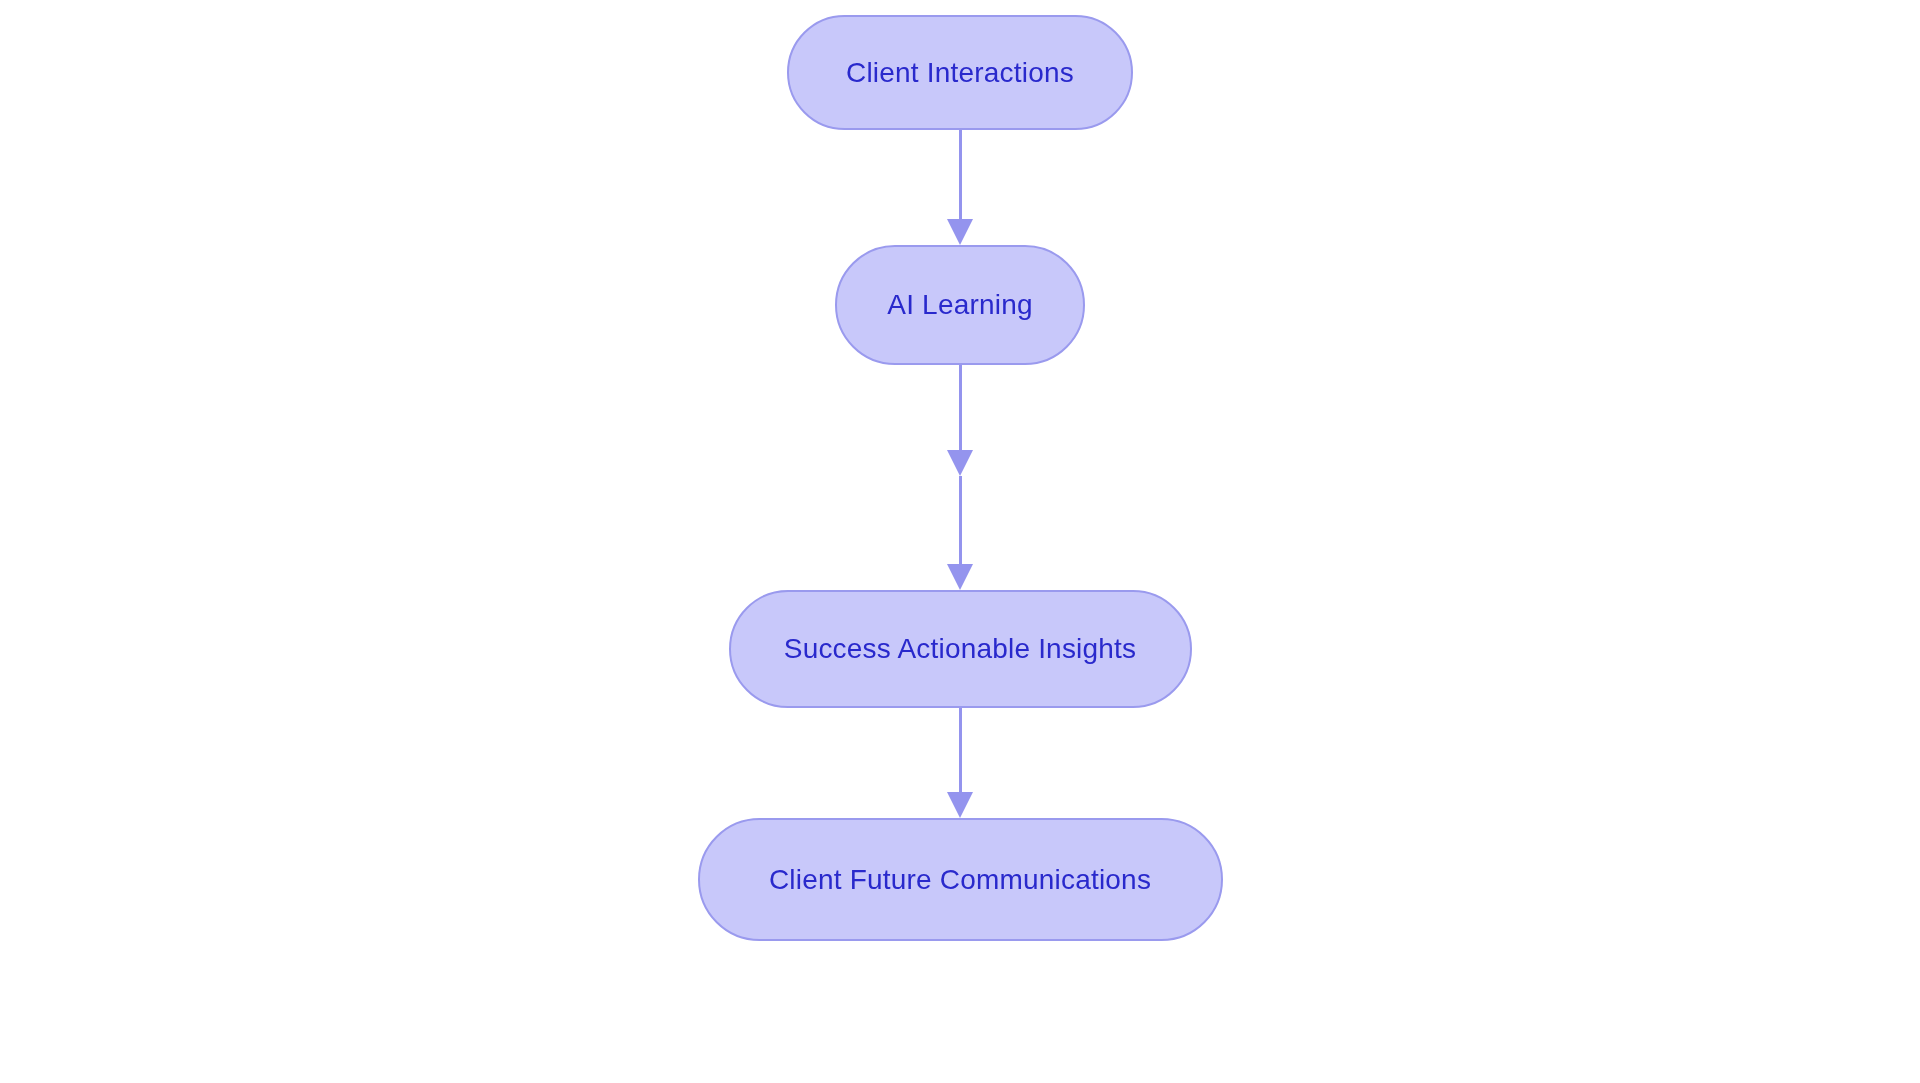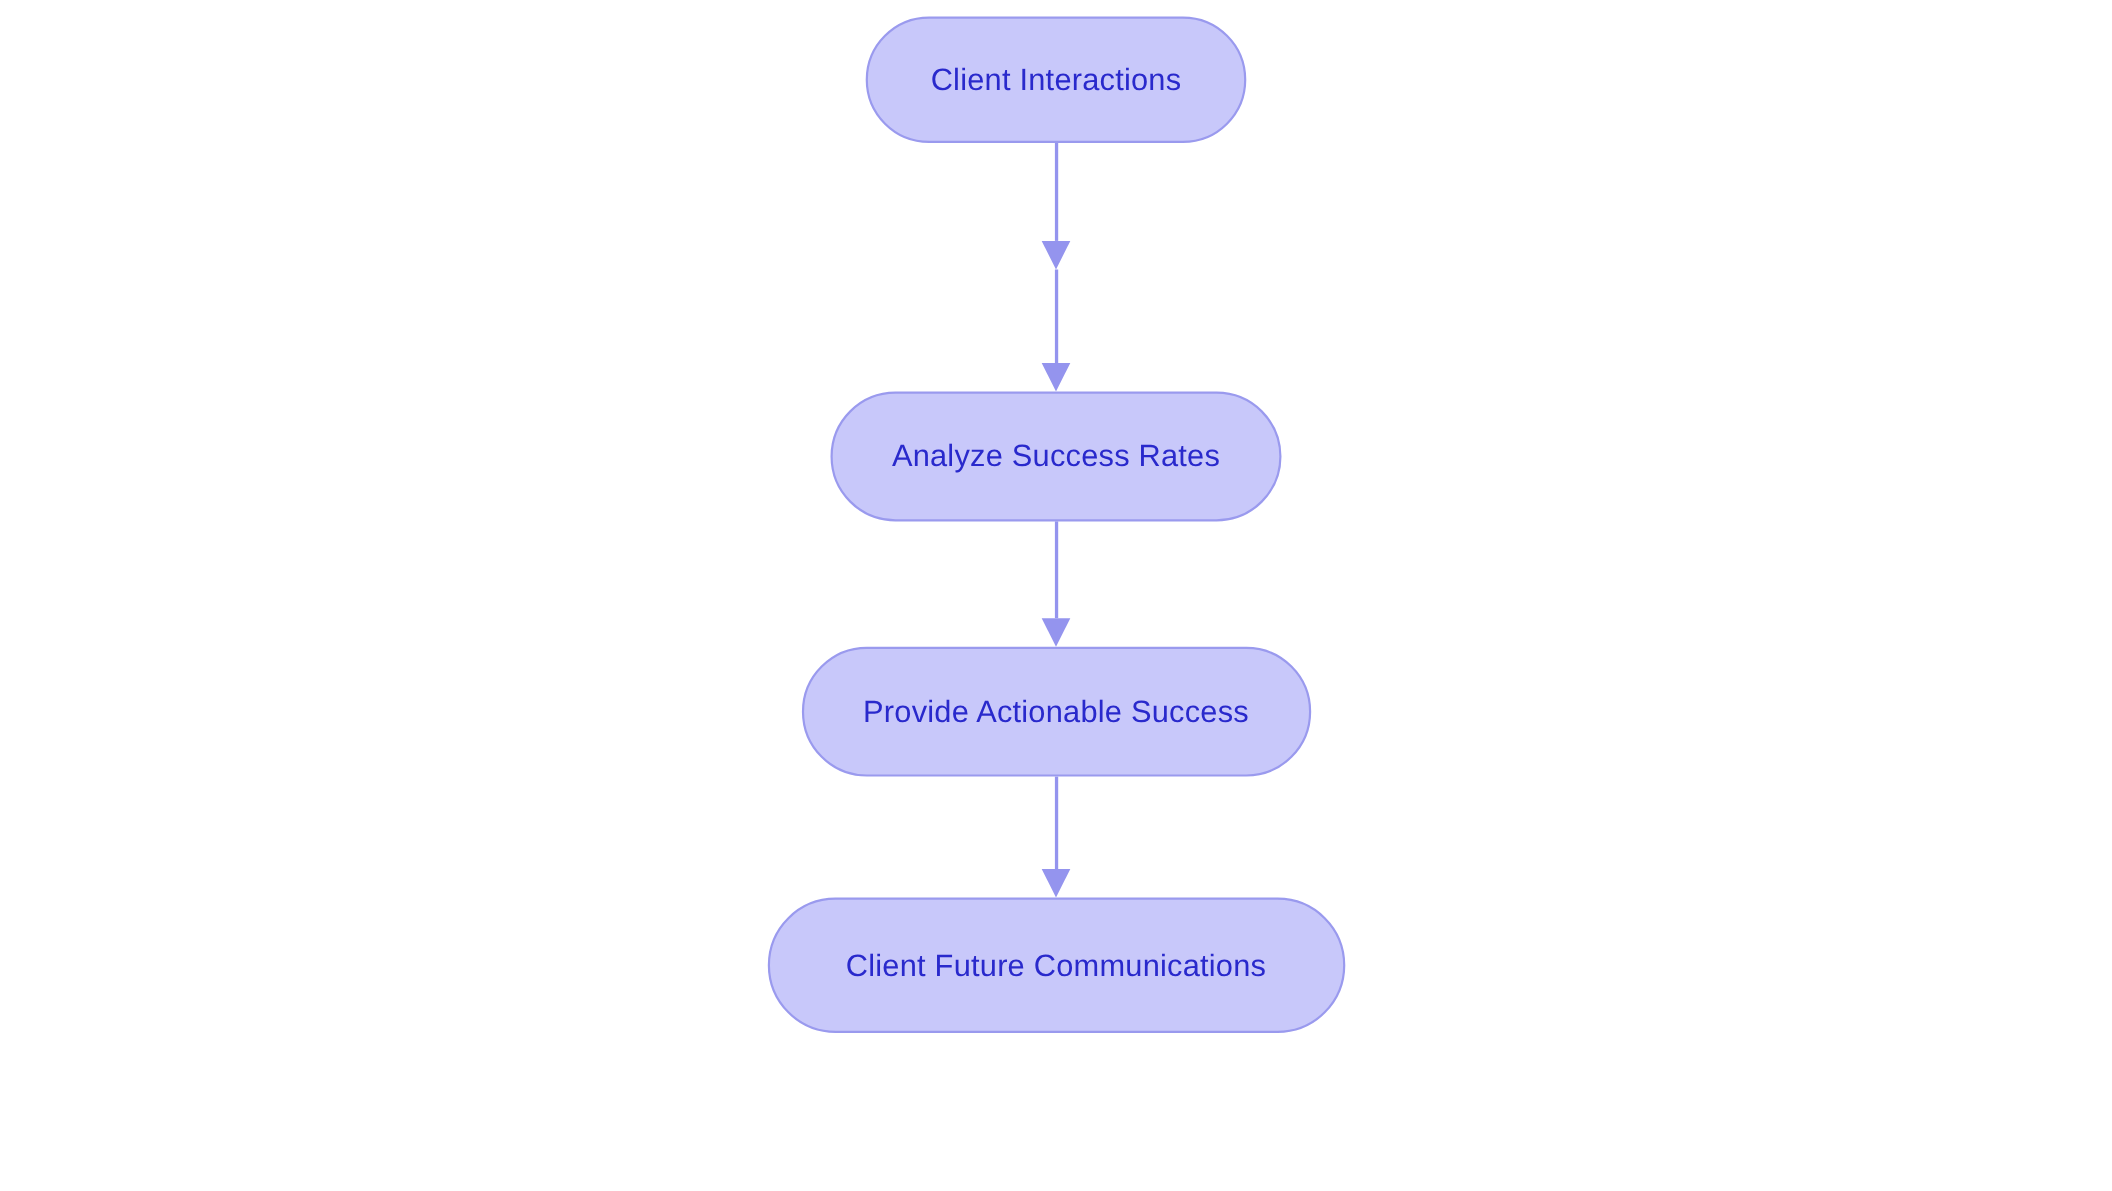--- a/index.html
+++ b/index.html
@@ -97,37 +97,37 @@
 
     <div class="node node-0">
       <span class="node-label">Client Interactions</span>
     </div>
 
     <div class="connector connector-0">
       <div class="stem"></div>
       <div class="head"></div>
     </div>
 
+    <div class="node node-1">
+      <span class="node-label">AI Learning</span>
+    </div>
 
     <div class="connector connector-1">
       <div class="stem"></div>
       <div class="head"></div>
     </div>
 
-    <div class="node node-2">
-      <span class="node-label">Analyze Success Rates</span>
-    </div>
 
     <div class="connector connector-2">
       <div class="stem"></div>
       <div class="head"></div>
     </div>
 
     <div class="node node-3">
-      <span class="node-label">Provide Actionable Success</span>
+      <span class="node-label">Success Actionable Insights</span>
     </div>
 
     <div class="connector connector-3">
       <div class="stem"></div>
       <div class="head"></div>
     </div>
 
     <div class="node node-4">
       <span class="node-label">Client Future Communications</span>
     </div>

